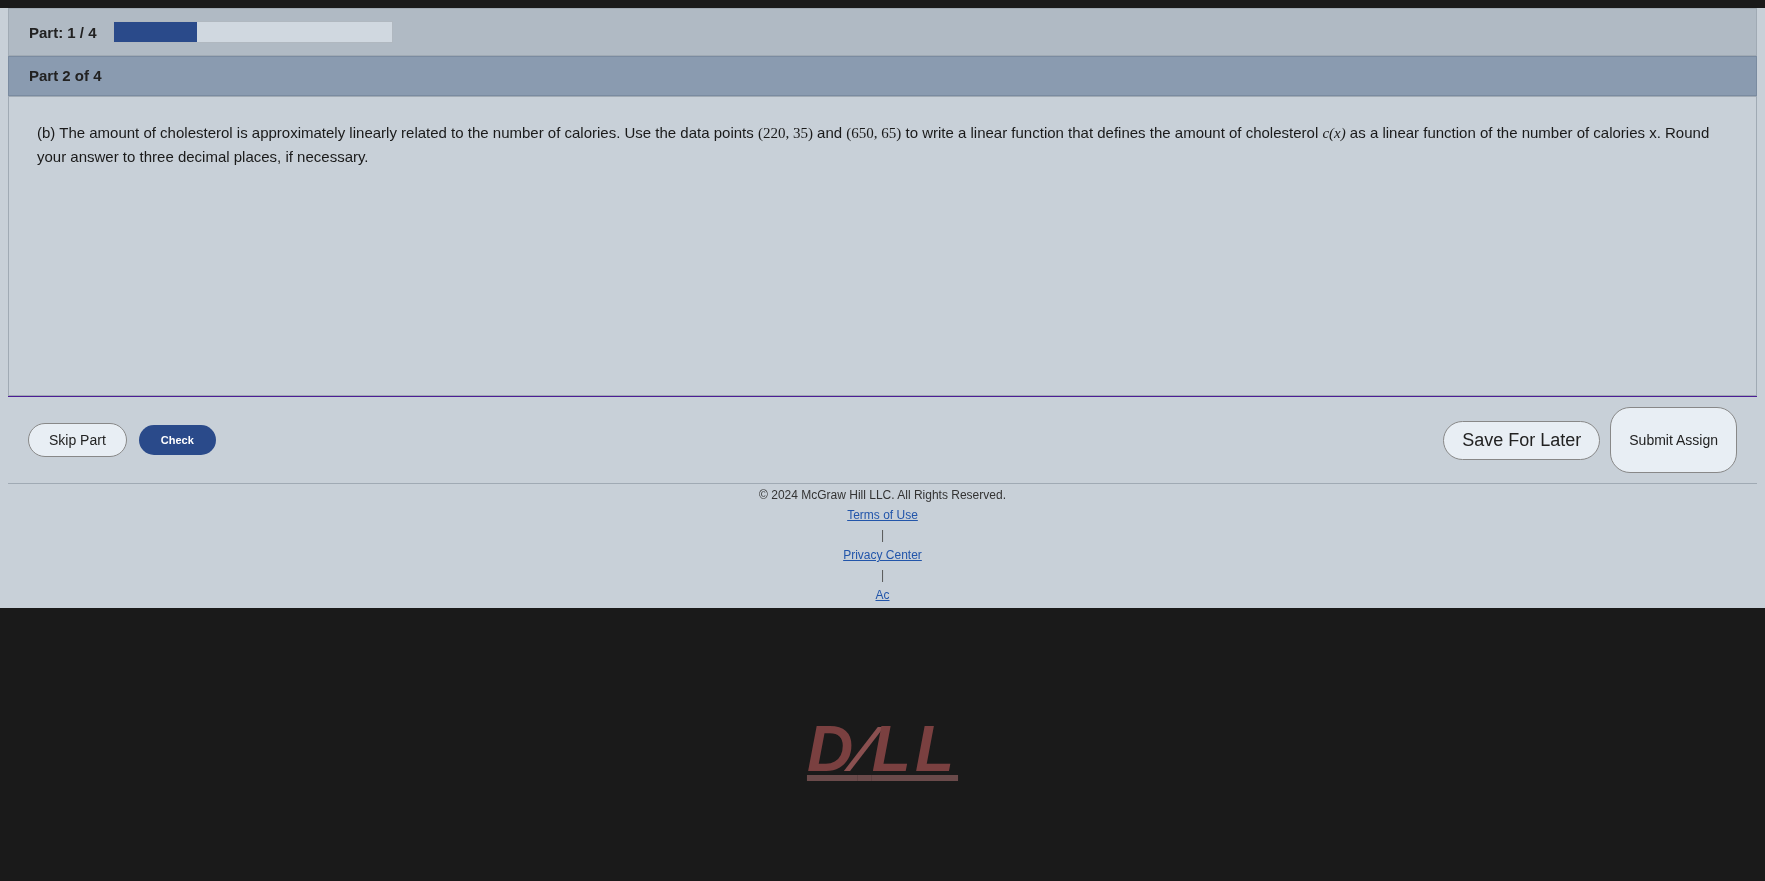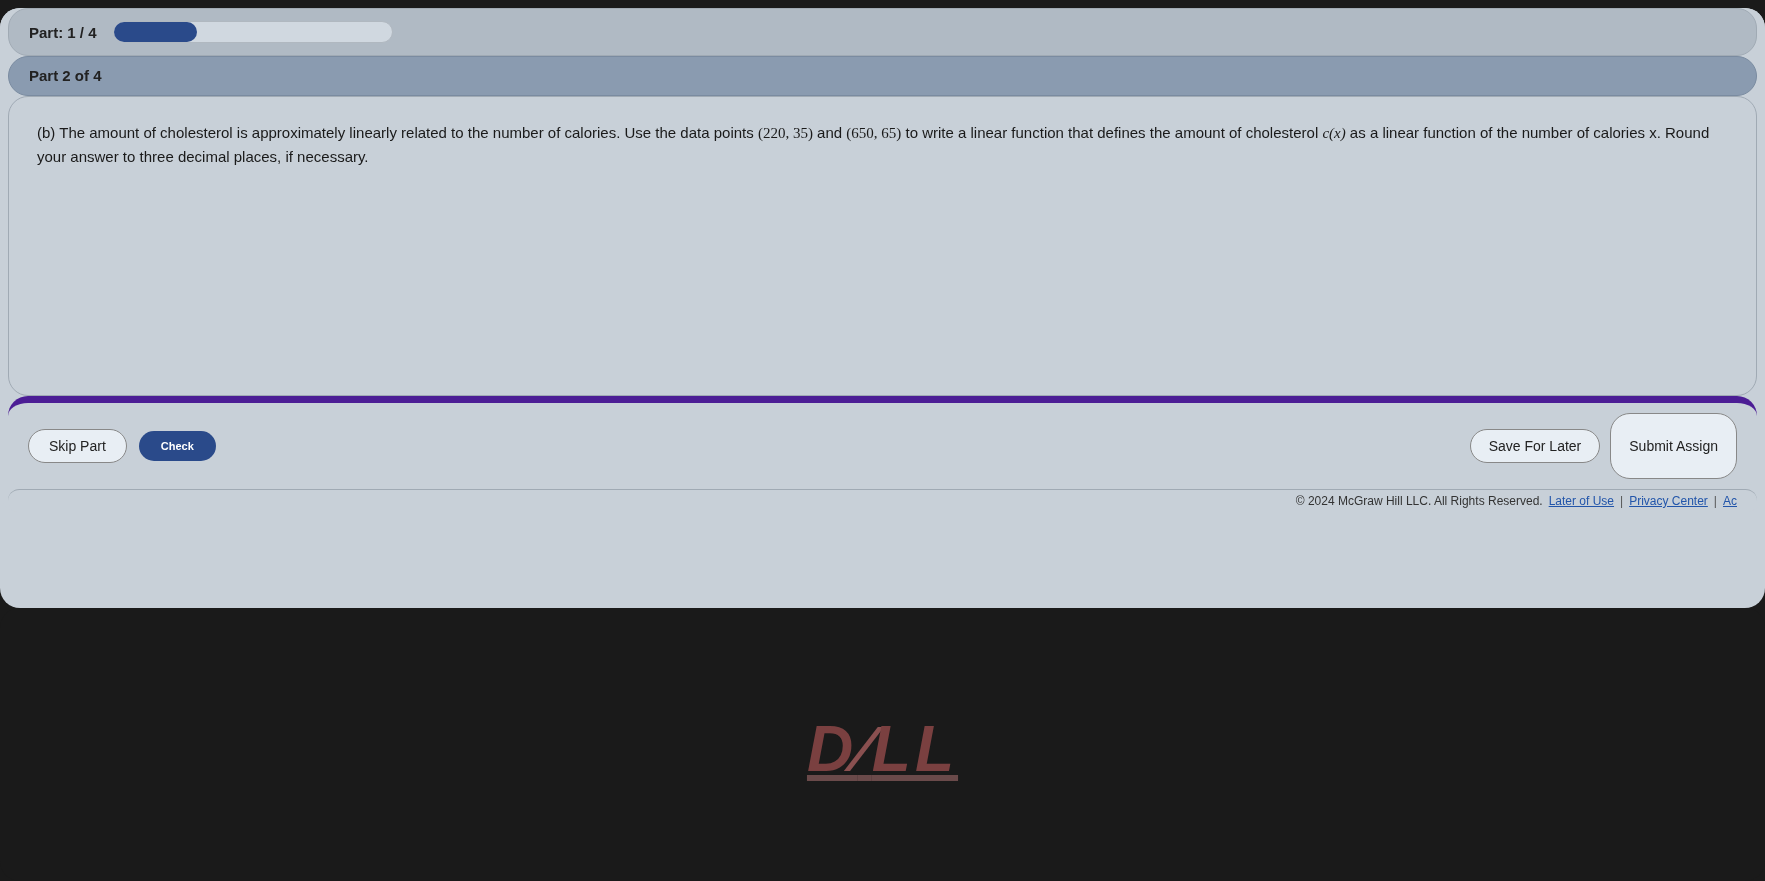--- a/index.html
+++ b/index.html
@@ -1,15 +1,15 @@
 <!DOCTYPE html>
 <html><head>
   <meta charset="utf-8">
   <style>
-    * { box-sizing: border-box; margin: 0; padding: 0; border-radius: 20px; }
+    * { box-sizing: border-box; margin: 0; padding: 0; }
     body {
       background: #1a1a1a;
       font-family: Arial, sans-serif;
       width: 1765px;
       height: 881px;
       overflow: hidden;
       position: relative;
     }
 
     .screen-content {
@@ -136,21 +136,21 @@
       border: 2px solid #4a9acc;
       display: flex;
       gap: 0;
       padding: 6px;
       background: #e8eef4;
     }
 
     
     .bottom-bar {
       background: #c8d0d8;
-      border-top: 7px solid #4c1d95;
+      border-top: 1px solid #4c1d95;
       padding: 10px 20px;
       display: flex;
       align-items: center;
       justify-content: space-between;
       margin: 0 8px;
     }
 
     .left-actions {
       display: flex;
       align-items: center;
@@ -182,21 +182,21 @@
       display: flex;
       align-items: center;
       gap: 10px;
     }
 
     .btn-save-later {
       background: #e8eef4;
       border: 1px solid #888;
       border-radius: 20px;
       padding: 8px 18px;
-      font-size: 14px;
+      font-size: 18px;
       cursor: pointer;
       color: #222;
     }
 
     .btn-submit {
       background: #e8eef4;
       border: 1px solid #888;
       border-radius: 20px;
       padding: 24px 18px;
       font-size: 14px;
@@ -209,20 +209,21 @@
       background: #c8d0d8;
       padding: 4px 20px;
       display: flex;
       align-items: center;
       justify-content: flex-end;
       gap: 6px;
       font-size: 12px;
       color: #333;
       margin: 0 8px;
       border-top: 1px solid #a0aab4;
+      flex-direction: column;
     }
 
     .footer-link {
       color: #2255aa;
       text-decoration: underline;
       cursor: pointer;
     }
 
     .footer-separator {
       color: #555;
@@ -287,21 +288,21 @@
         <button class="btn-check">Check</button>
       </div>
       <div class="right-actions">
         <button class="btn-save-later">Save For Later</button>
         <button class="btn-submit">Submit Assign</button>
       </div>
     </div>
 
     <div class="footer">
       <span class="footer-copyright">© 2024 McGraw Hill LLC. All Rights Reserved.</span>
-      <a class="footer-link">Later of Use</a>
+      <a class="footer-link">Terms of Use</a>
       <span class="footer-separator">|</span>
       <a class="footer-link">Privacy Center</a>
       <span class="footer-separator">|</span>
       <a class="footer-link">Ac</a>
     </div>
 
   </div>
 </div>
 
 <div class="dell-area">

